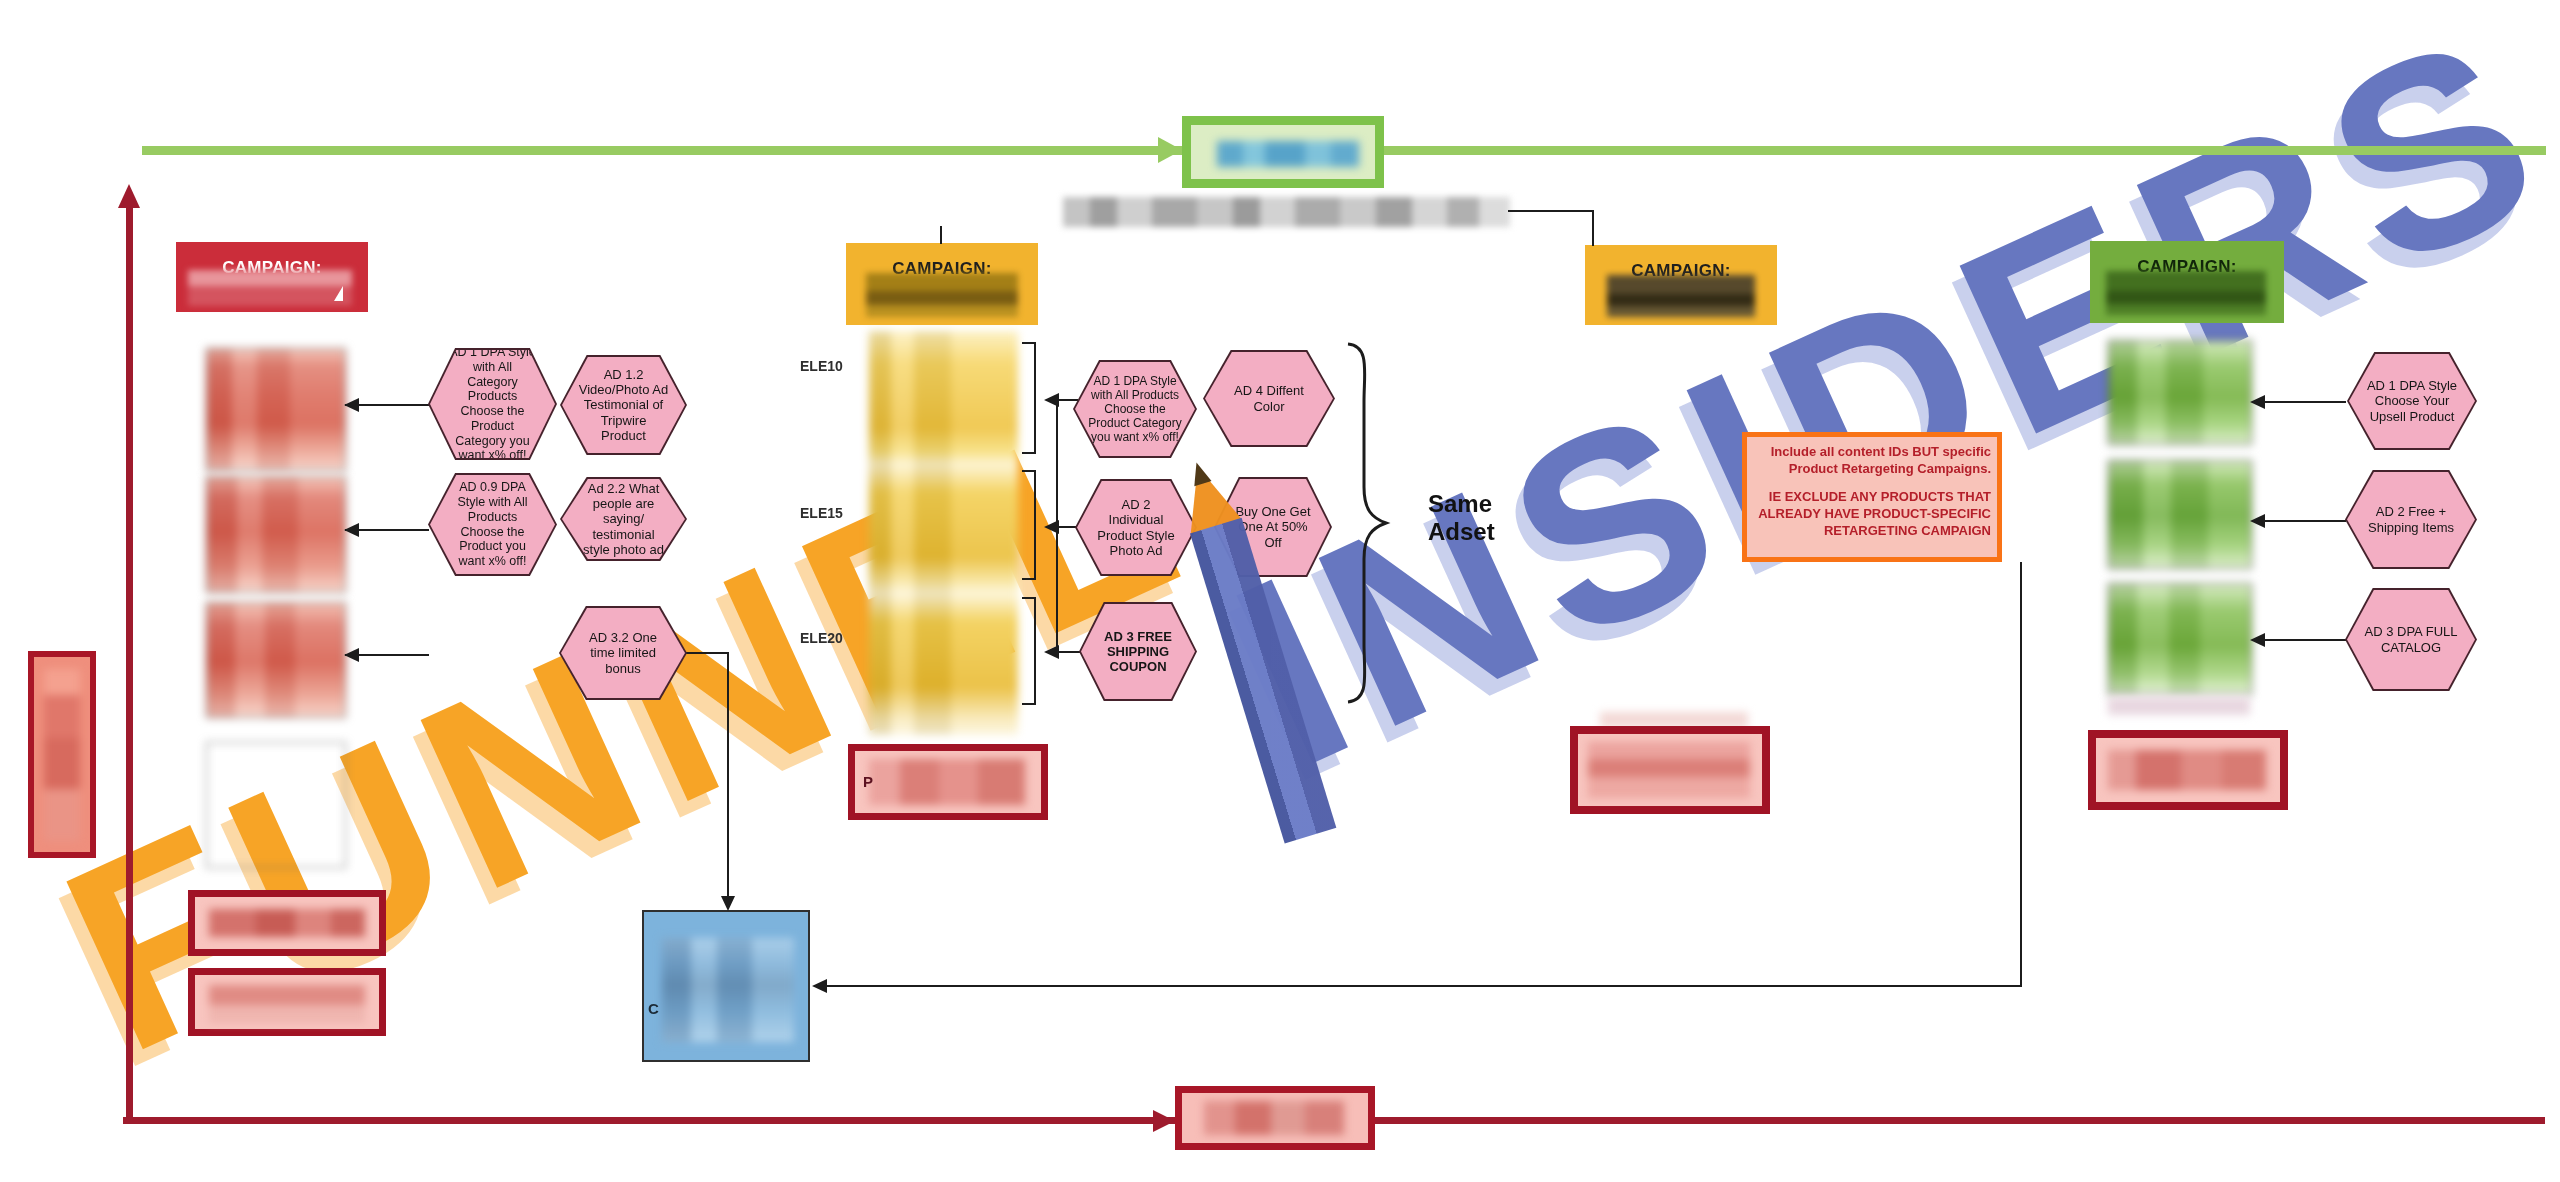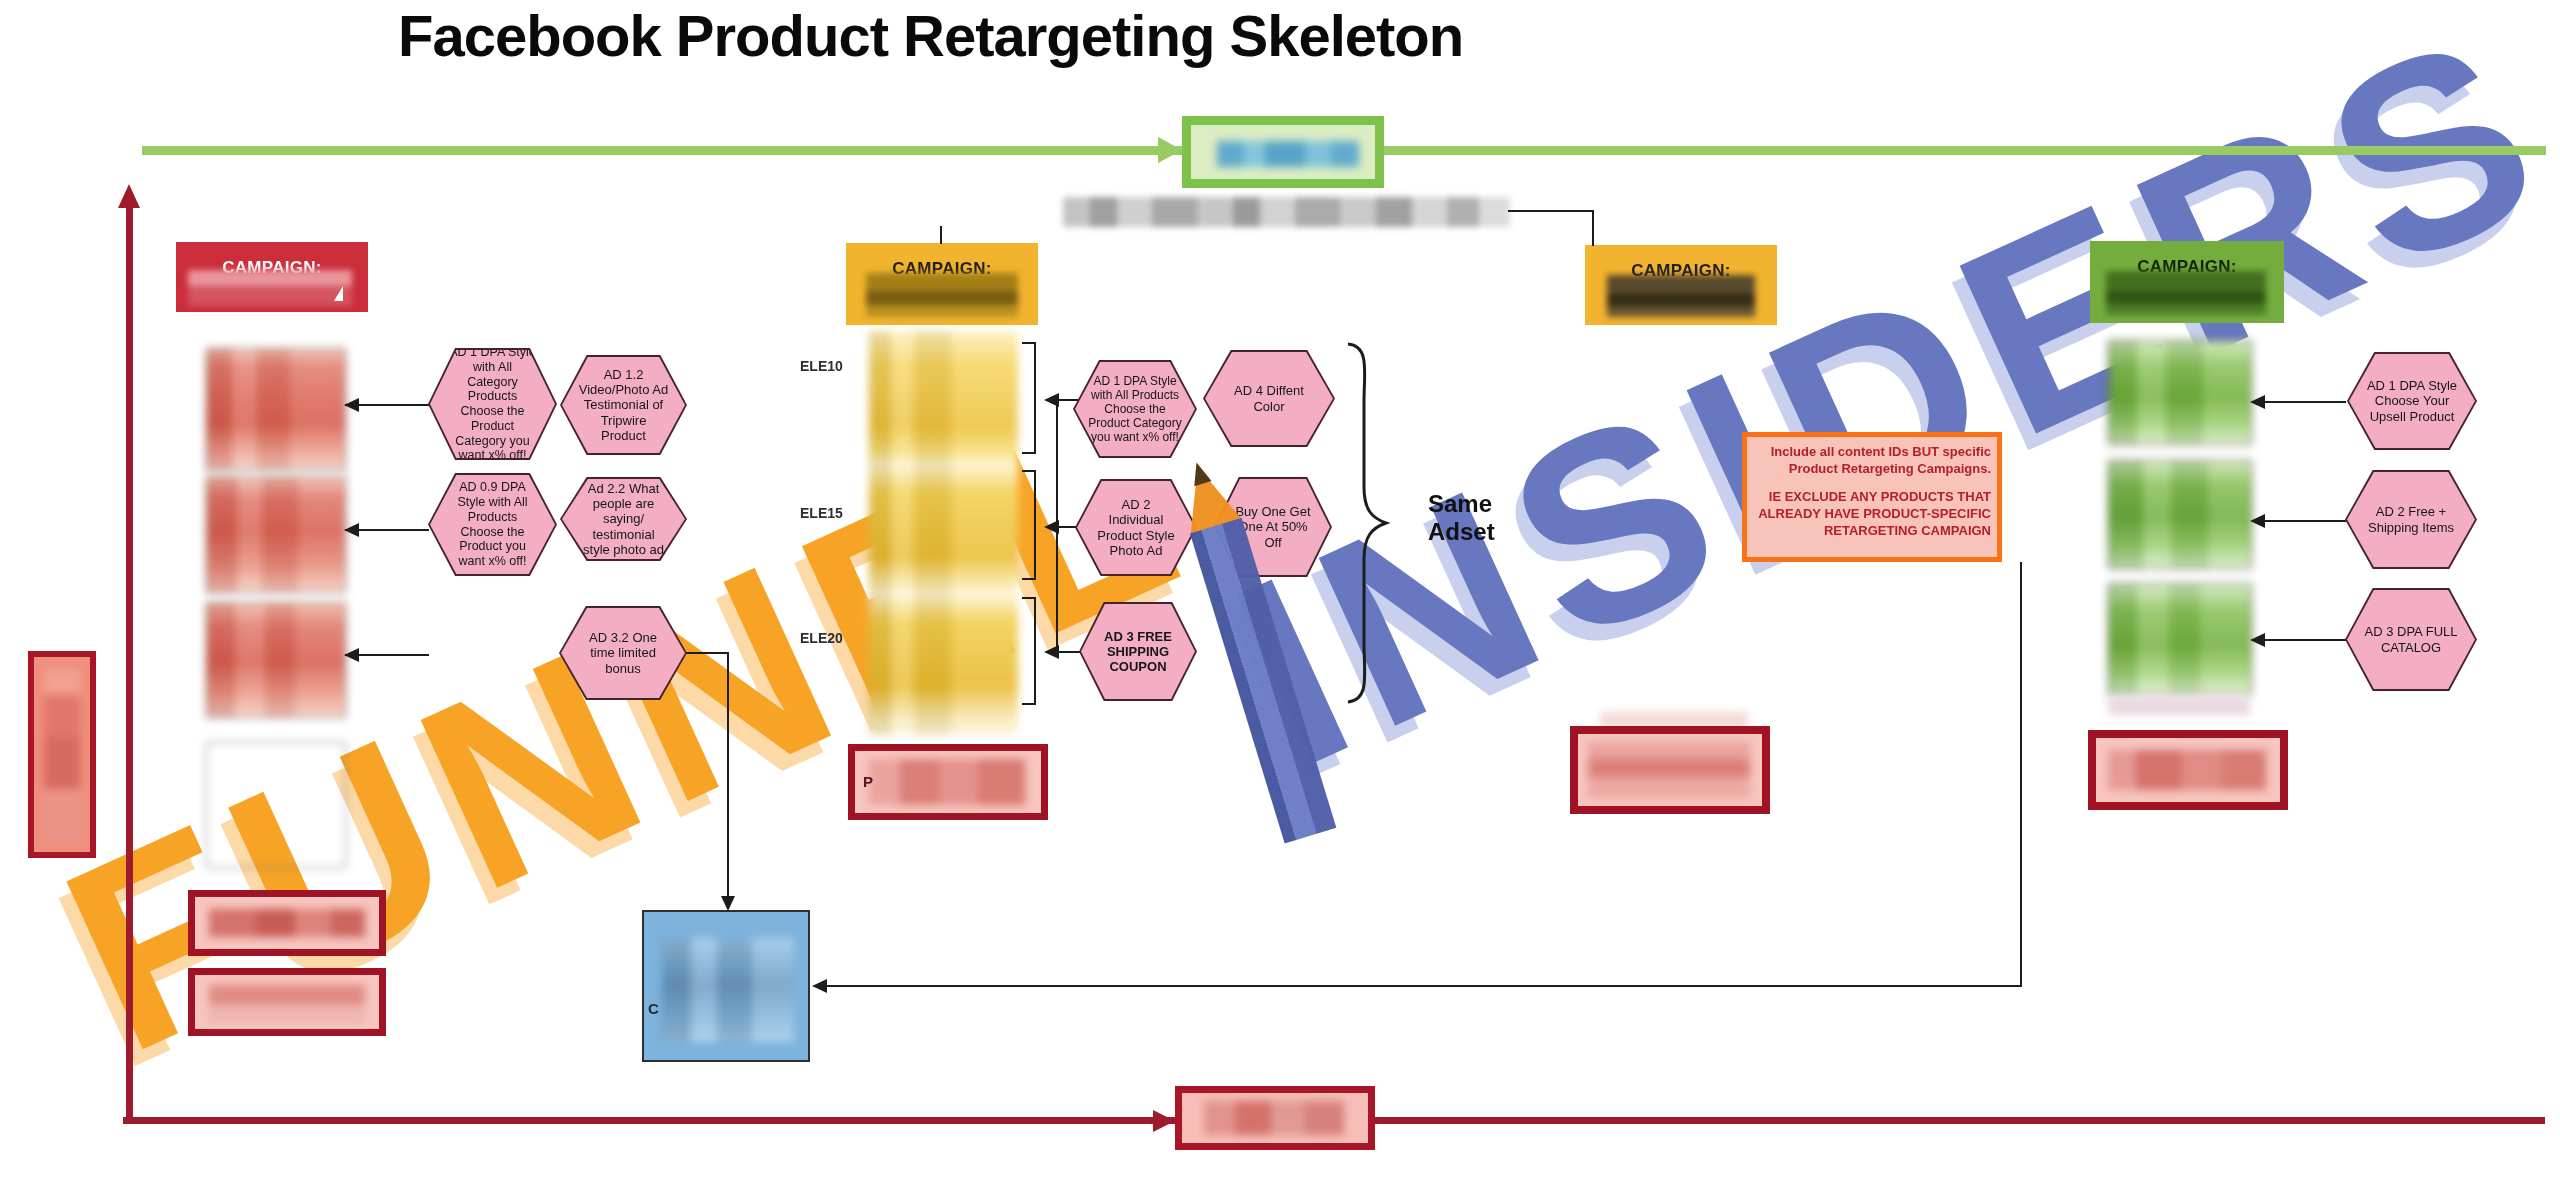--- a/index.html
+++ b/index.html
@@ -37,21 +37,20 @@
   .fragletter{position:absolute;z-index:9;font-weight:bold;font-size:15px;}
 </style>
 </head>
 <body>
 
 <div id="stage">
 
   <div class="wm" style="left:88px;top:838px;font-size:268px;color:#f7a01b;opacity:.95;transform:rotate(-24.5deg);transform-origin:left center;text-shadow:-14px 12px 0 rgba(249,183,84,.55);">FUNNEL</div>
   <div class="wm" style="left:1258px;top:552px;font-size:268px;color:#5f70bd;opacity:.95;transform:rotate(-24.5deg);transform-origin:left center;text-shadow:-14px 12px 0 rgba(160,172,224,.6);">INSIDERS</div>
 
-  <div class="abs" style="left:398px;top:2px;font-size:58px;font-weight:bold;color:#0a0a0a;z-index:7;letter-spacing:-1px;">Facebook Product Retargeting Skeleton</div>
 
   <div class="abs" style="left:142px;top:146px;width:2404px;height:9px;background:#98cb62;z-index:6;"></div>
   <div class="ah green-right" style="left:1158px;top:137px;"></div>
   <div class="frame" style="left:1182px;top:116px;width:202px;height:72px;border:9px solid #7ec24b;background:#dcedc4;z-index:7;">
     <div class="redact" style="left:26px;top:16px;width:142px;height:26px;background:linear-gradient(90deg,#5fa9cc 0 18%,#83c6dc 18% 34%,#57a3c9 34% 62%,#7fc2da 62% 80%,#62abce 80%);"></div>
   </div>
 
   <div class="redact3" style="left:1063px;top:197px;width:447px;height:30px;z-index:5;background:linear-gradient(90deg,#c4c4c4 0 6%,#9f9f9f 6% 12%,#cfcfcf 12% 20%,#a8a8a8 20% 30%,#c6c6c6 30% 38%,#9b9b9b 38% 44%,#d2d2d2 44% 52%,#ababab 52% 62%,#c9c9c9 62% 70%,#a1a1a1 70% 78%,#d5d5d5 78% 86%,#b0b0b0 86% 93%,#dcdcdc 93%);"></div>
   <div class="vline" style="left:940px;top:226px;height:18px;"></div>
   <div class="hline" style="left:1508px;top:210px;width:86px;"></div>

